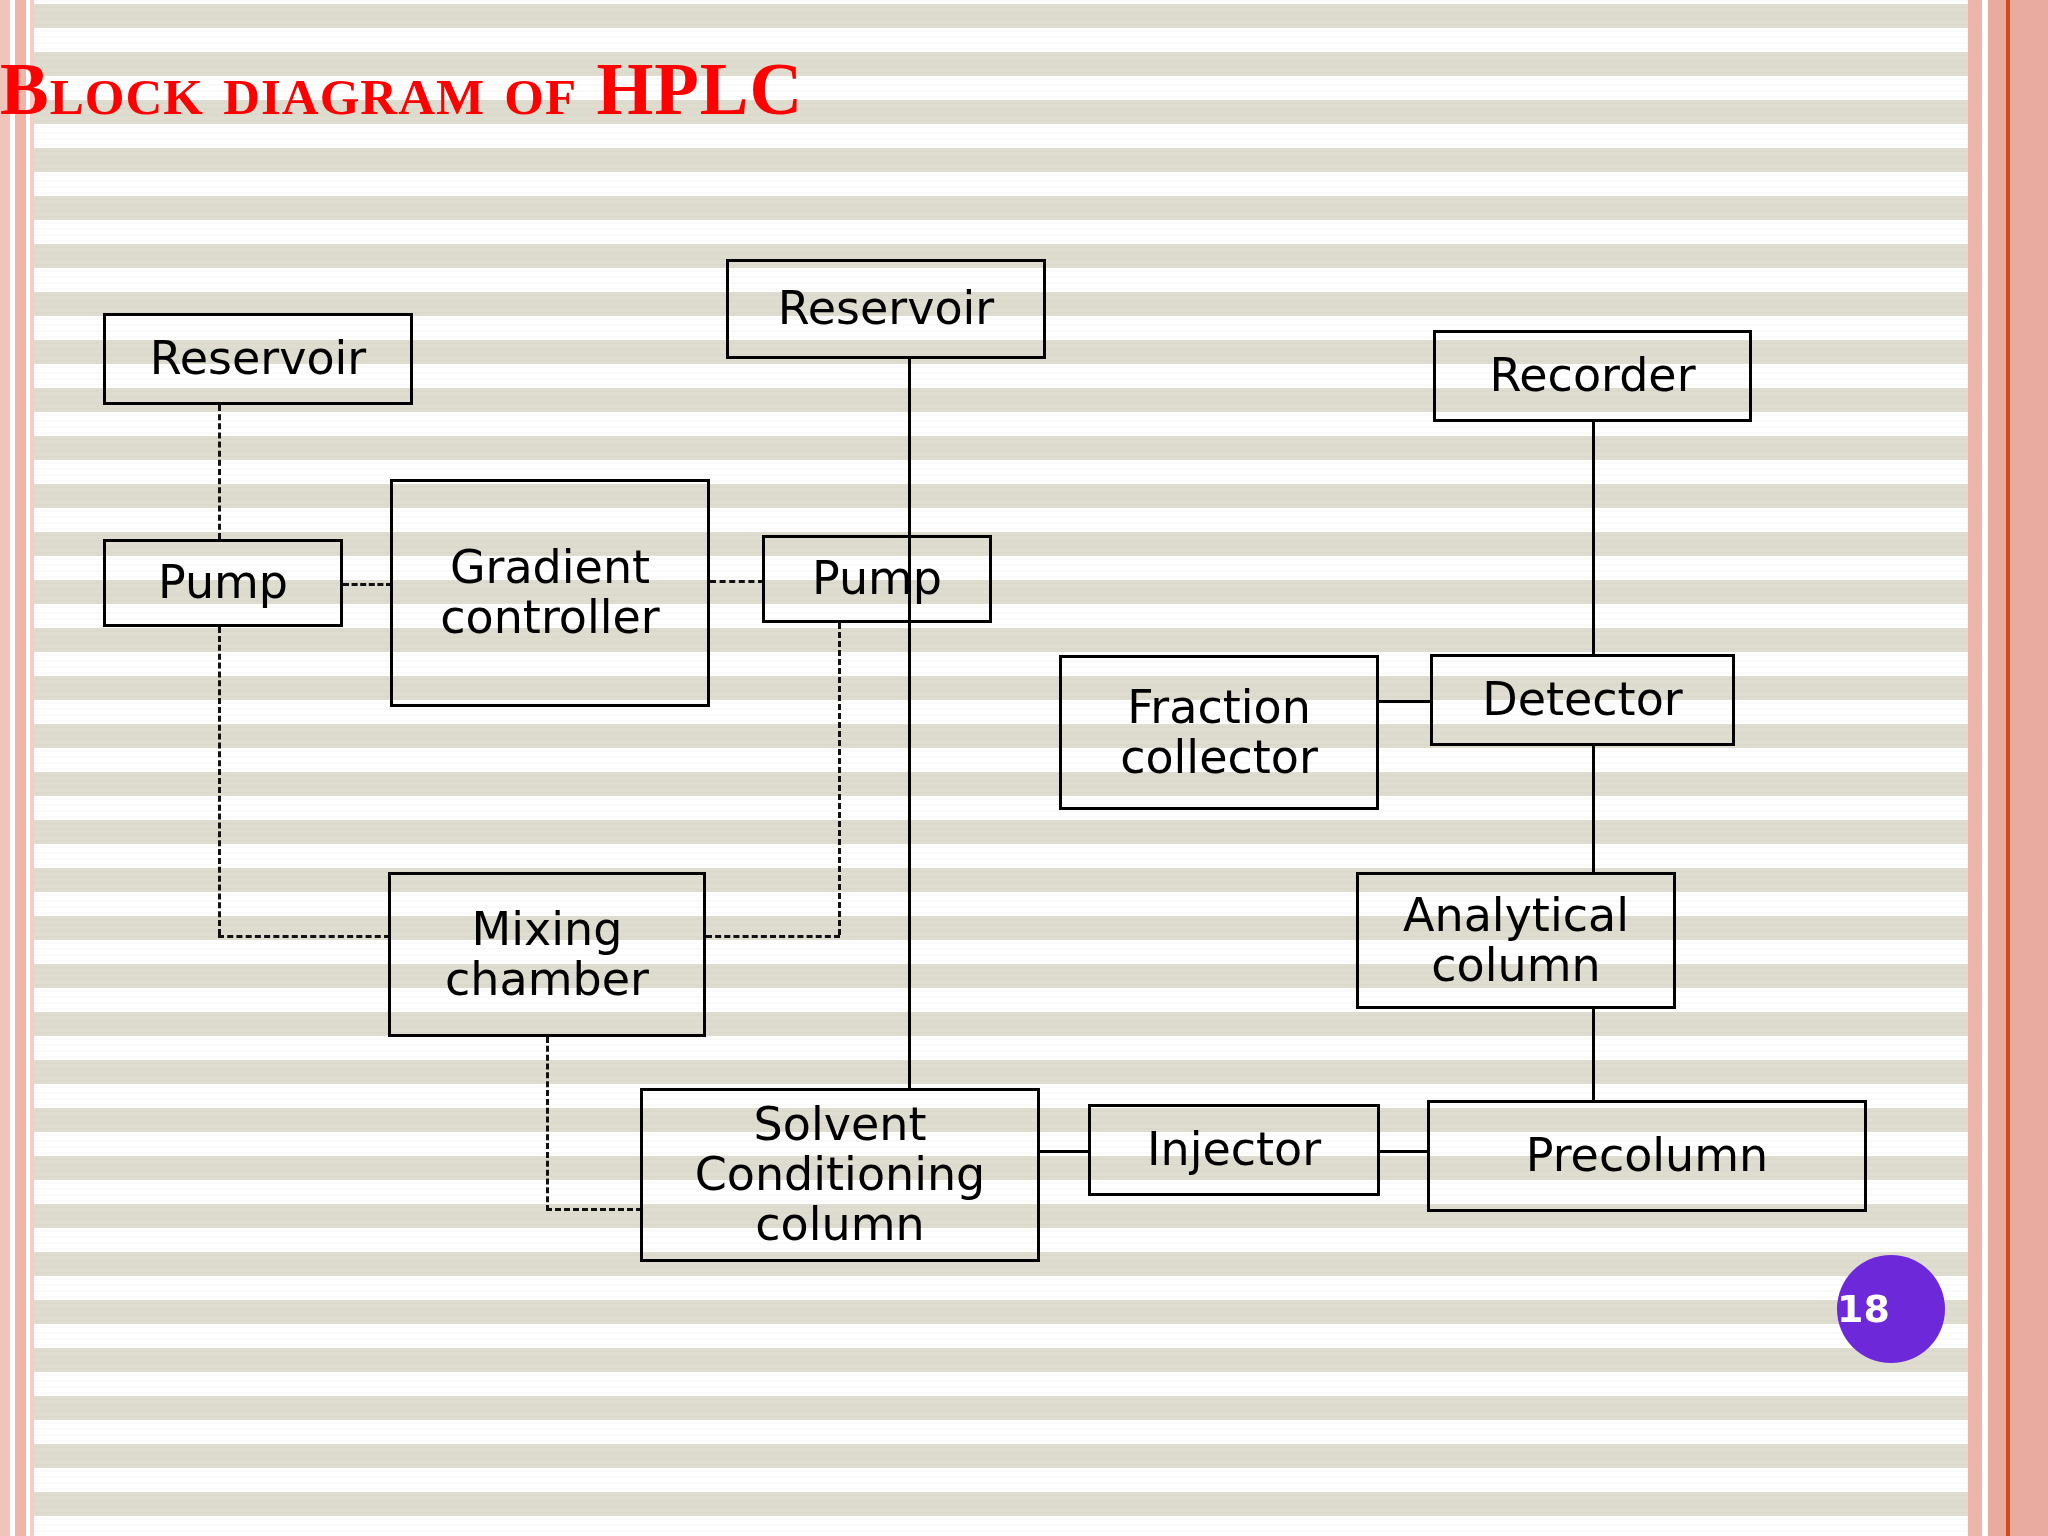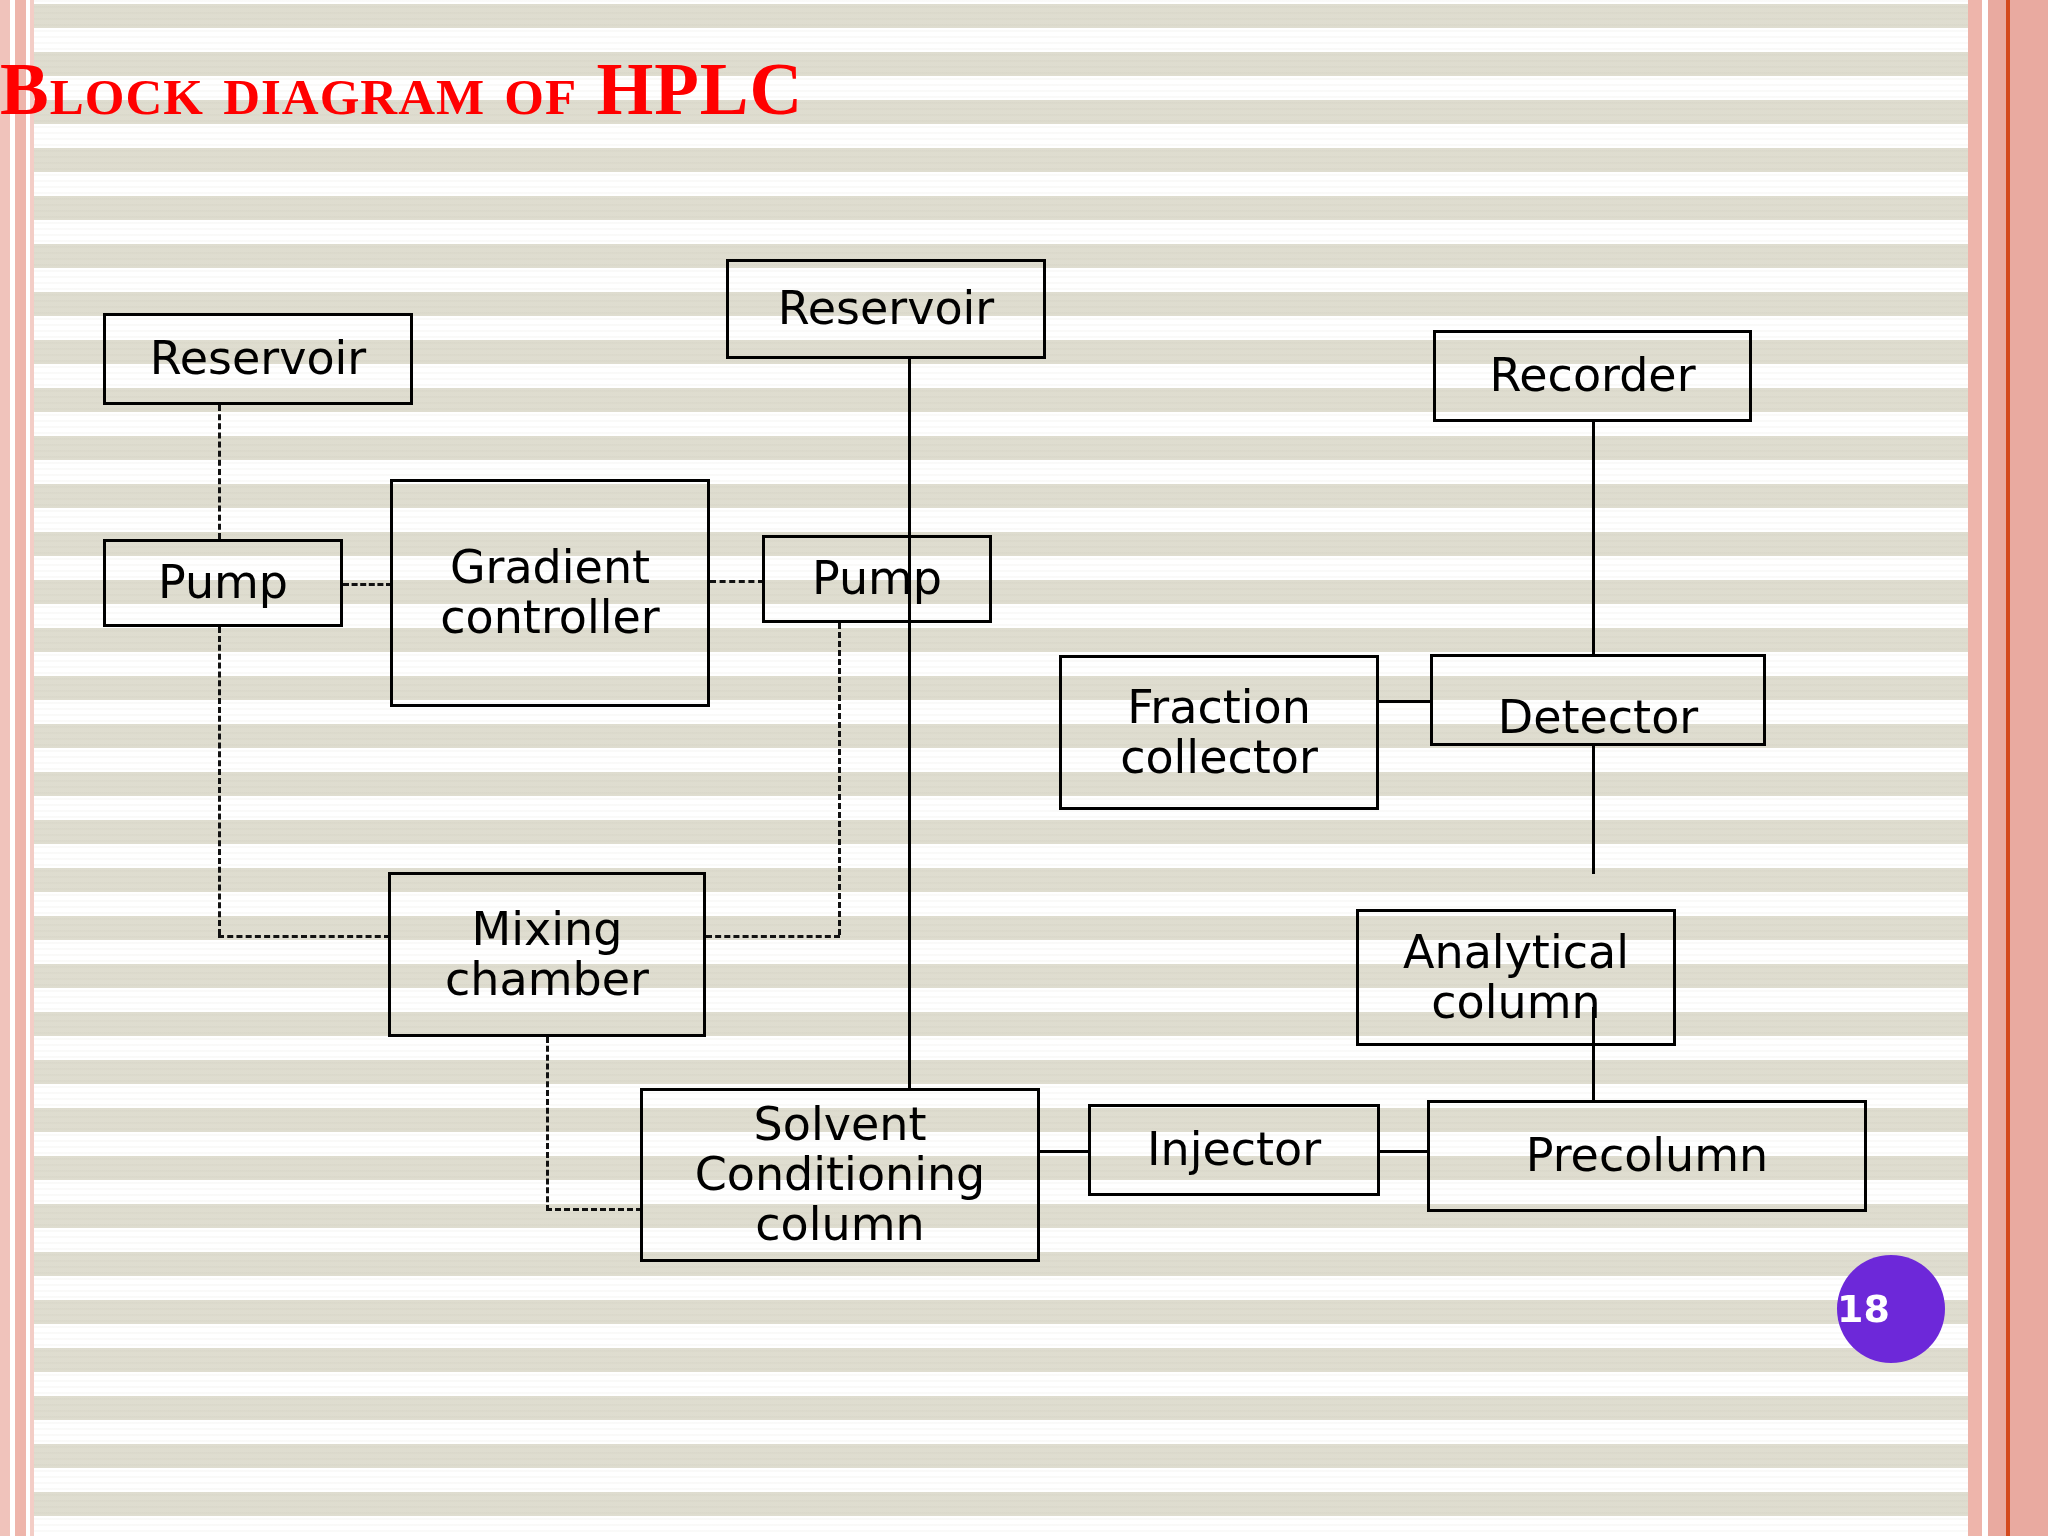--- a/index.html
+++ b/index.html
@@ -85,22 +85,22 @@
   }
   .node span{display:block;}
   
   #n-reservoir-left   {left:103px;  top:313px;  width:310px; height:92px;}
   #n-reservoir-mid    {left:726px;  top:259px;  width:320px; height:100px;}
   #n-recorder         {left:1433px; top:330px;  width:319px; height:92px;}
   #n-pump-left        {left:103px;  top:539px;  width:240px; height:88px;}
   #n-gradient         {left:390px;  top:479px;  width:320px; height:228px;}
   #n-pump-right       {left:762px;  top:535px;  width:230px; height:88px;}
   #n-fraction         {left:1059px; top:655px;  width:320px; height:155px;}
-  #n-detector         {left:1430px; top:654px;  width:336px; height:92px;align-items:flex-end;}
-  #n-analytical       {left:1356px; top:872px;  width:320px; height:137px;margin-top:37px;}
+  #n-detector         {left:1430px; top:654px;  width:305px; height:92px;}
+  #n-analytical       {left:1356px; top:872px;  width:320px; height:137px;}
   #n-mixing           {left:388px;  top:872px;  width:318px; height:165px;}
   #n-solvent          {left:640px;  top:1088px; width:400px; height:174px;}
   #n-injector         {left:1088px; top:1104px; width:292px; height:92px;}
   #n-precolumn        {left:1427px; top:1100px; width:440px; height:112px;}
 
   
   .line{position:absolute;z-index:2;}
   .solid-v{width:0;border-left:3px solid #000;}
   .solid-h{height:0;border-top:3px solid #000;}
   .dash-v{width:0;border-left:3px dashed #111;}

